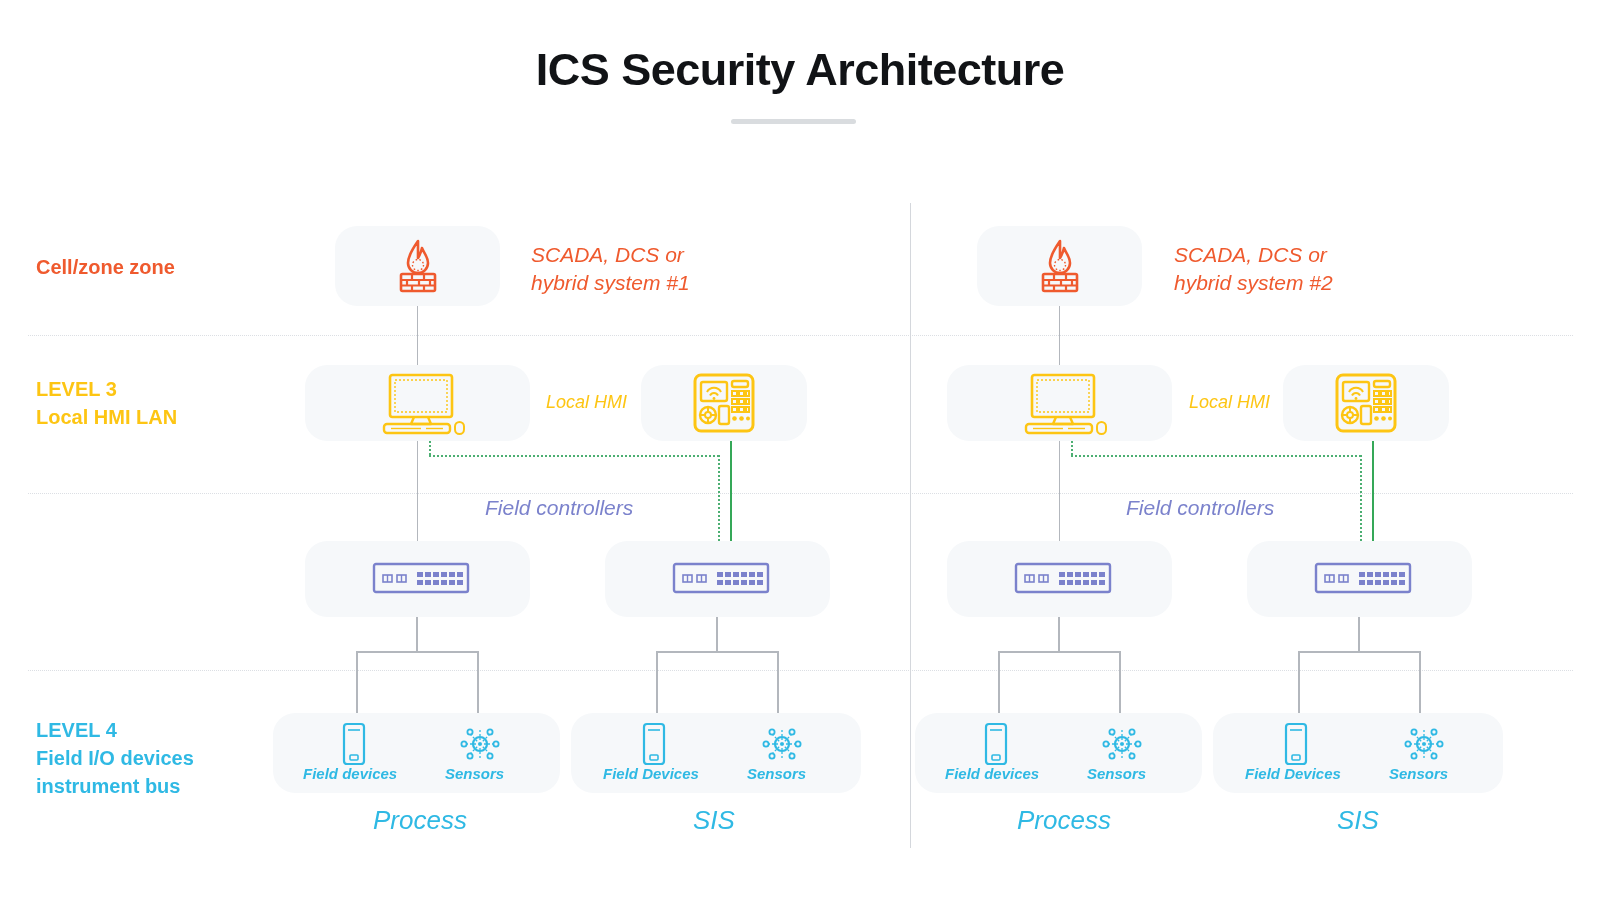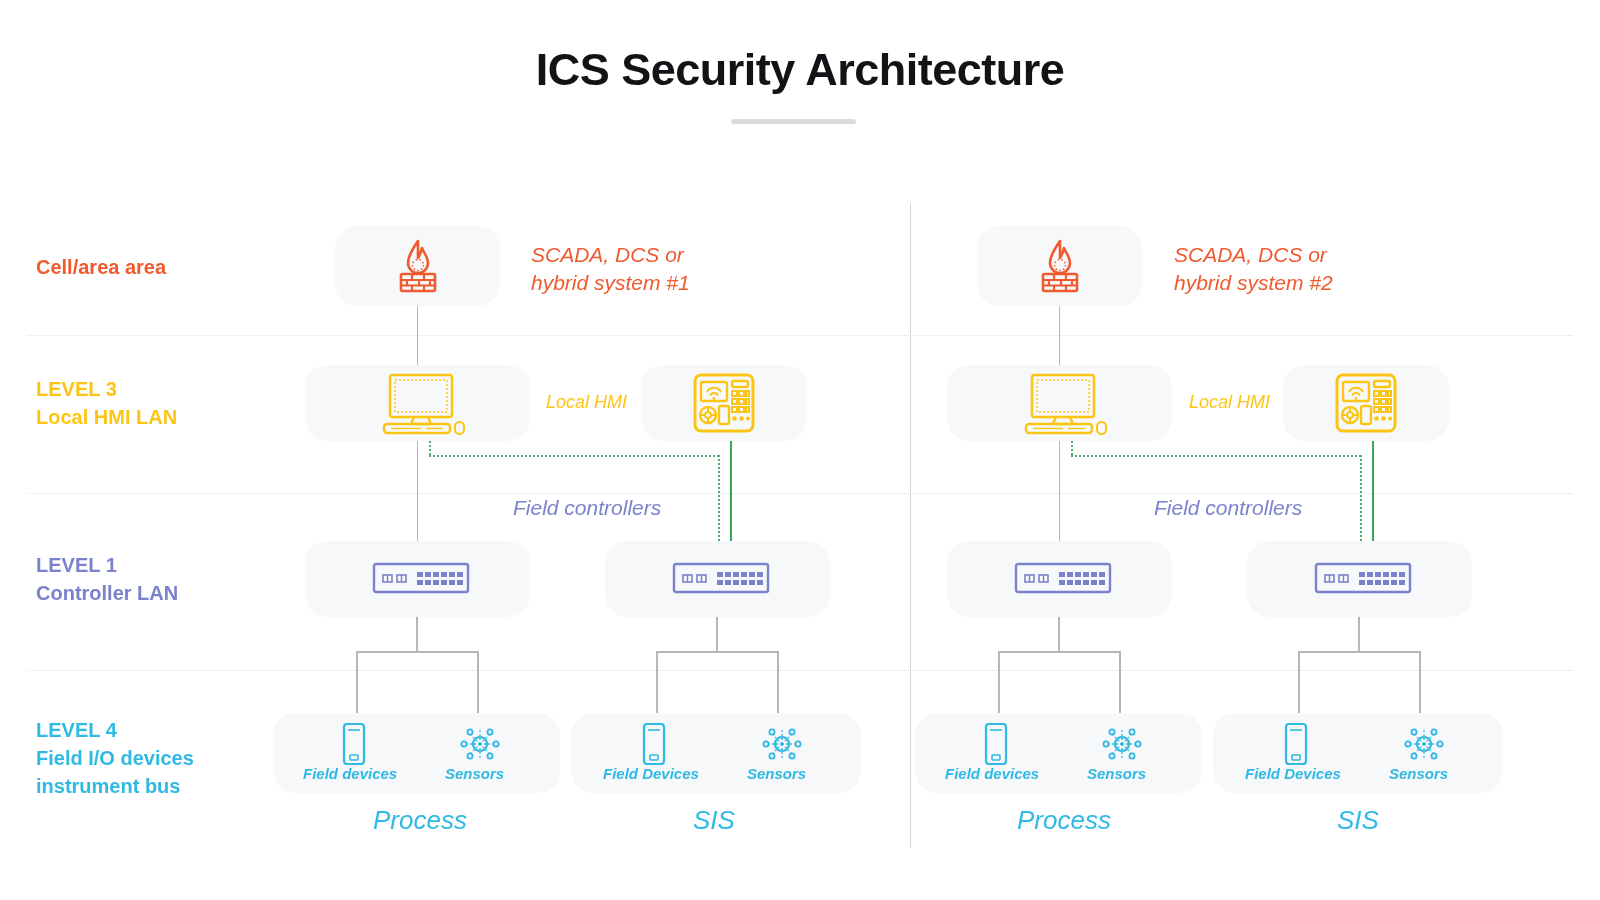--- a/index.html
+++ b/index.html
@@ -50,21 +50,21 @@
     background:#f6f8fa;
     border-radius:22px;
   }
 
   
   .txt{position:absolute;font-style:italic;}
   .side-note{
     font-size:21px;line-height:28px;white-space:pre-line;
   }
   .mid-note{font-size:18px;}
-  .fc-note{font-size:21px;color:#7b82cc;margin-left:28px;}
+  .fc-note{font-size:21px;color:#7b82cc;}
   .dev-label{font-size:15px;font-weight:bold;}
   .zone-label{font-size:26px;color:#2fb9e4;}
 
   
   .line-v{position:absolute;width:1px;background:#b3b7bd;}
   .line-v2{position:absolute;width:2px;background:#b3b7bd;}
   .line-h2{position:absolute;height:2px;background:#b3b7bd;}
   .green-v{position:absolute;width:2px;background:#35a858;}
   .gdot-v{position:absolute;width:0;border-left:2px dotted #4caf72;}
   .gdot-h{position:absolute;height:0;border-top:2px dotted #4caf72;}
@@ -79,25 +79,23 @@
 
   <div class="title">ICS Security Architecture</div>
   <div class="title-rule"></div>
 
   <div class="rowsep" style="top:335px"></div>
   <div class="rowsep" style="top:493px"></div>
   <div class="rowsep" style="top:670px"></div>
 
   <div class="vdivider"></div>
 
-  <div class="lvl-label" style="top:253px;color:#ef5a2e">Cell/area area</div>
+  <div class="lvl-label" style="top:253px;color:#ef5a2e">Cell/zone zone</div>
   <div class="lvl-label" style="top:375px;color:#fdc513">LEVEL 3
 Local HMI LAN</div>
-  <div class="lvl-label" style="top:551px;color:#7b82cc">LEVEL 1
-Controller LAN</div>
   <div class="lvl-label" style="top:716px;color:#2fb9e4">LEVEL 4
 Field I/O devices
 instrument bus</div>
 
   <div class="card" style="left:335px;top:226px;width:165px;height:80px">
     <div class="icon" style="left:56px;top:12px">
       <svg width="54" height="56" viewBox="0 0 54 56">
         <path d="M27 3 C20 13 17 19 17 25 a10 10 0 0 0 20 0 c0-6-4-10-6-15 -1 5 -3 8 -4 10 0-7 0-12 0-17z" fill="none" stroke="#ef5a2e" stroke-width="2.6" stroke-linejoin="round"></path>
         <circle cx="27" cy="27" r="5.5" fill="none" stroke="#ef5a2e" stroke-width="1.4" stroke-dasharray="1.6 2.2"></circle>
         <rect x="10" y="36" width="34" height="17" rx="1.5" fill="none" stroke="#ef5a2e" stroke-width="2.6"></rect>

